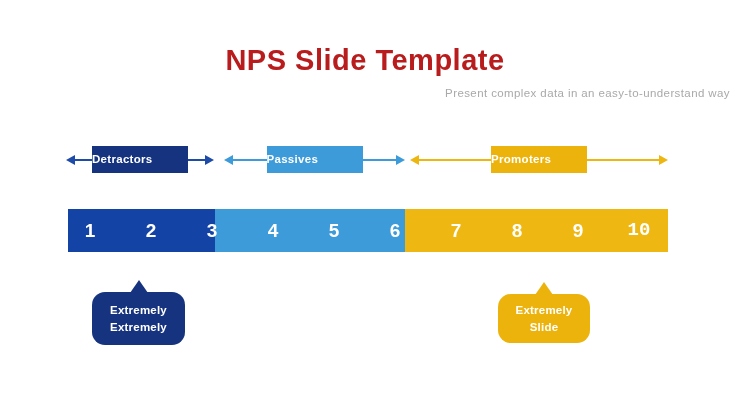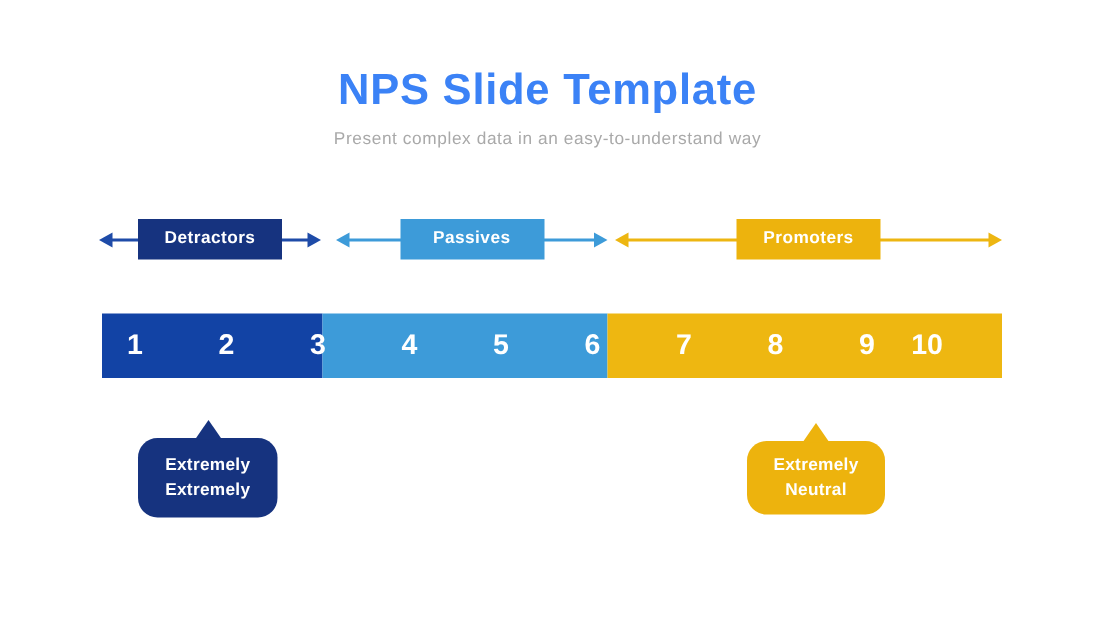--- a/index.html
+++ b/index.html
@@ -3,39 +3,39 @@
 <meta charset="utf-8">
 <style>
   html,body{margin:0;padding:0;background:#ffffff;}
   .slide{
     position:relative;width:730px;height:411px;background:#ffffff;overflow:hidden;
     font-family:"Liberation Sans",sans-serif;
   }
   
   .title{
     position:absolute;top:44px;left:0;width:730px;text-align:center;
-    font-size:29px;font-weight:bold;color:#3b82f6;letter-spacing:0.5px;
+    font-size:29px;font-weight:bold;color:#b91c1c;letter-spacing:0.5px;
   }
   .subtitle{
-    position:absolute;top:87px;left:0;width:730px;text-align:center;
+    position:absolute;top:87px;left:0;width:730px;text-align:right;
     font-size:11.5px;color:#a9a9a9;letter-spacing:0.4px;
   }
   
   .cat{position:absolute;top:146px;height:27px;}
   .cat-detractors{left:66px;width:148px;}
   .cat-passives{left:224px;width:181px;}
   .cat-promoters{left:410px;width:258px;}
   .arrow-line{position:absolute;left:5px;right:5px;top:50%;height:2px;transform:translateY(-50%);}
   .ah{position:absolute;top:50%;width:0;height:0;transform:translateY(-50%);
       border-top:5px solid transparent;border-bottom:5px solid transparent;}
   .ah-left{left:0;border-right-width:9px;border-right-style:solid;}
   .ah-right{right:0;border-left-width:9px;border-left-style:solid;}
   .cat-label{
     position:absolute;left:50%;top:0;transform:translateX(-50%);
-    width:96px;height:27px;line-height:27px;text-align:center;
+    width:96px;height:27px;line-height:27px;text-align:left;
     color:#ffffff;font-size:11.5px;font-weight:bold;letter-spacing:0.3px;
   }
   
   .cat-detractors .arrow-line{background:#1e4ba8;}
   .cat-detractors .ah-left{border-right-color:#1e4ba8;}
   .cat-detractors .ah-right{border-left-color:#1e4ba8;}
   .cat-detractors .cat-label{background:#16337f;}
   
   .cat-passives .arrow-line{background:#3d9bd9;}
   .cat-passives .ah-left{border-right-color:#3d9bd9;}
@@ -54,21 +54,21 @@
   .seg-promoters{width:263px;background:#eeb711;}
   .numbers{position:absolute;left:68px;top:209px;width:600px;height:43px;}
   .num{
     position:absolute;top:0;transform:translateX(-50%);
     color:#ffffff;font-size:19px;font-weight:bold;line-height:43px;
   }
   .num:nth-child(1){left:22px;}  .num:nth-child(2){left:83px;}
   .num:nth-child(3){left:144px;} .num:nth-child(4){left:205px;}
   .num:nth-child(5){left:266px;} .num:nth-child(6){left:327px;}
   .num:nth-child(7){left:388px;} .num:nth-child(8){left:449px;}
-  .num:nth-child(9){left:510px;} .num:nth-child(10){left:550px;}
+  .num:nth-child(9){left:510px;} .num:nth-child(10){left:571px;font-family:Liberation Mono, monospace;}
   
   .callout{
     position:absolute;border-radius:13px;color:#ffffff;
     display:flex;flex-direction:column;align-items:center;justify-content:center;
     font-size:11.5px;font-weight:bold;line-height:1.4;text-align:center;letter-spacing:0.2px;
   }
   .pointer{
     position:absolute;top:-12px;left:50%;transform:translateX(-50%);
     width:0;height:0;border-left:9px solid transparent;border-right:9px solid transparent;
     border-bottom-width:13px;border-bottom-style:solid;
@@ -131,16 +131,16 @@
   <div class="callout co-unlikely">
     <span class="pointer"></span>
     <span>Extremely</span>
     <span>Extremely</span>
   </div>
 
 
   <div class="callout co-likely">
     <span class="pointer"></span>
     <span>Extremely</span>
-    <span>Neutral</span>
+    <span>Slide</span>
   </div>
 
 </div>
 
 </body></html>

